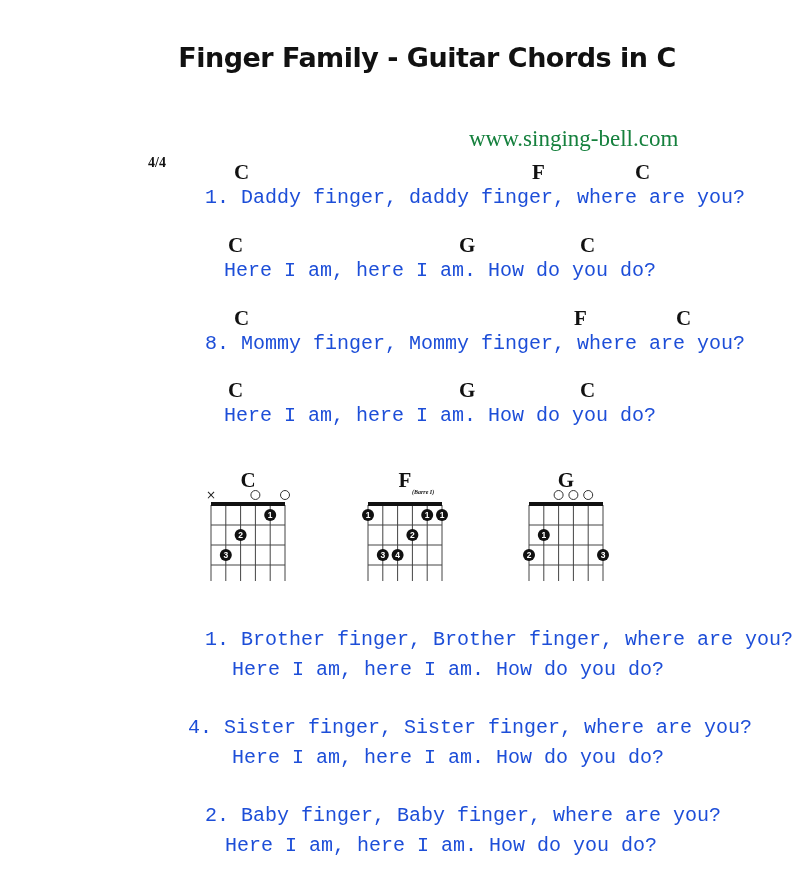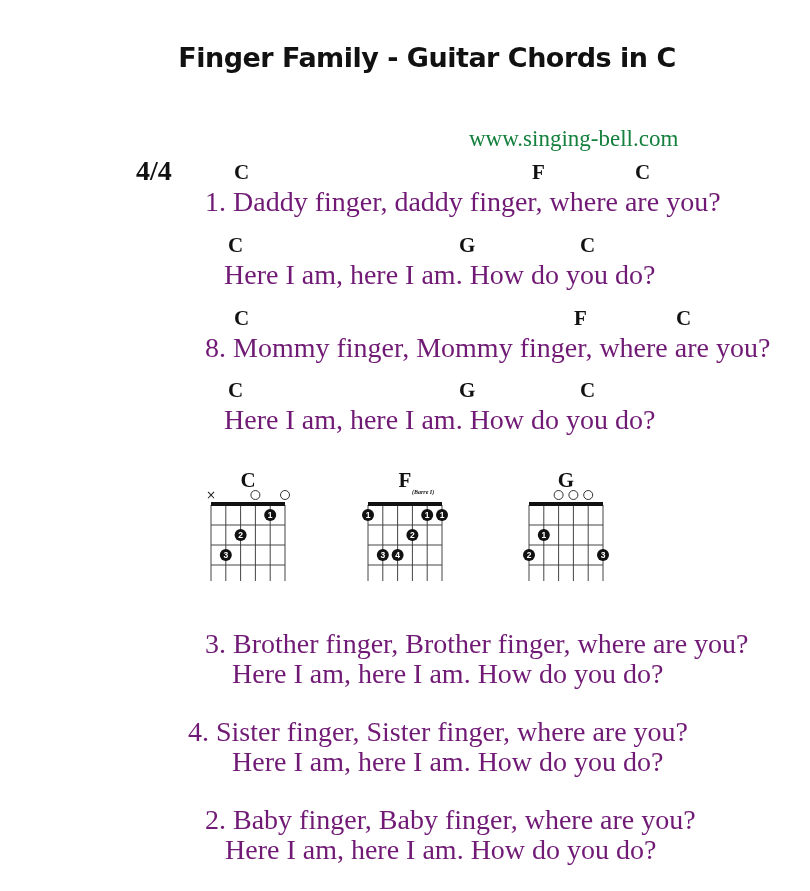--- a/index.html
+++ b/index.html
@@ -1,22 +1,22 @@
 <!DOCTYPE html>
 <html><head>
 <meta charset="utf-8">
 <style>
   html, body { margin: 0; padding: 0; background: #ffffff; }
   body { width: 810px; height: 891px; position: relative; overflow: hidden; font-family: "Liberation Serif", serif; color: #111; }
   .abs { position: absolute; white-space: nowrap; padding-left: 22px; }
   .title { left: 0; width: 810px; text-align: center; top: 42px; font-family: "DejaVu Sans", sans-serif; font-weight: bold; font-size: 27px; letter-spacing: -0.5px; color: #111; }
   .site { left: 447px; top: 110px; font-size: 23px; color: #15803d; margin-top: 16px; }
-  .time { left: 114px; top: 155px; font-size: 28px; font-weight: bold; }
+  .time { left: 126px; top: 155px; font-size: 14px; font-weight: bold; }
   .chord { font-size: 21px; font-weight: bold; }
-  .lyric { font-size: 28px; color: #701a75; }
+  .lyric { font-size: 20px; color: #1d4ed8; font-family: Liberation Mono, monospace; }
   .diag-name { position: absolute; font-size: 21px; font-weight: bold; transform: translateX(-50%); }
   .barre-label { position: absolute; font-size: 6px; font-style: italic; font-weight: bold; }
 </style>
 </head>
 <body>
 
 <div class="abs title">Finger Family - Guitar Chords in C</div>
 <div class="abs site">www.singing-bell.com</div>
 <div class="abs time">4/4</div>
 
@@ -117,21 +117,21 @@
         <text x="543.8" y="538.2" text-anchor="middle" font-size="8.5" font-weight="bold" font-family="Liberation Sans, sans-serif" fill="#fff">1</text>
         <circle cx="529" cy="555" r="6" fill="#111"></circle>
         <text x="529" y="558.2" text-anchor="middle" font-size="8.5" font-weight="bold" font-family="Liberation Sans, sans-serif" fill="#fff">2</text>
         <circle cx="603" cy="555" r="6" fill="#111"></circle>
         <text x="603" y="558.2" text-anchor="middle" font-size="8.5" font-weight="bold" font-family="Liberation Sans, sans-serif" fill="#fff">3</text>
       </svg>
     </div>
   </div>
 
 <div>
-  <div class="abs lyric" style="left:183px; top:628px;">3. Brother finger, Brother finger, where are you?</div>
+  <div class="abs lyric" style="left:183px; top:628px;">1. Brother finger, Brother finger, where are you?</div>
   <div class="abs lyric" style="left:210px; top:658px;">Here I am, here I am. How do you do?</div>
 </div>
 <div>
   <div class="abs lyric" style="left:166px; top:716px;">4. Sister finger, Sister finger, where are you?</div>
   <div class="abs lyric" style="left:210px; top:746px;">Here I am, here I am. How do you do?</div>
 </div>
 <div>
   <div class="abs lyric" style="left:183px; top:804px;">2. Baby finger, Baby finger, where are you?</div>
   <div class="abs lyric" style="left:203px; top:834px;">Here I am, here I am. How do you do?</div>
 </div>

